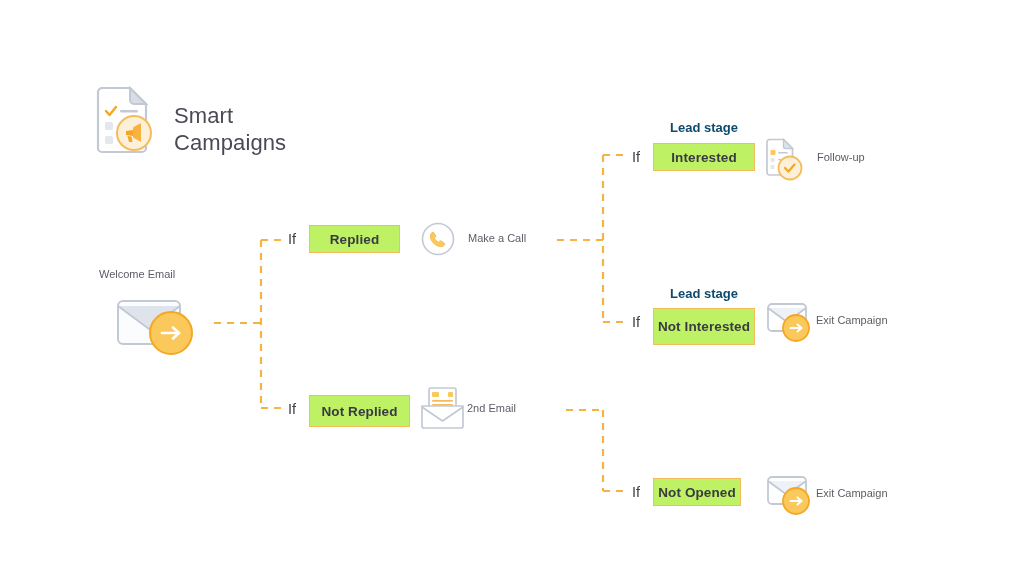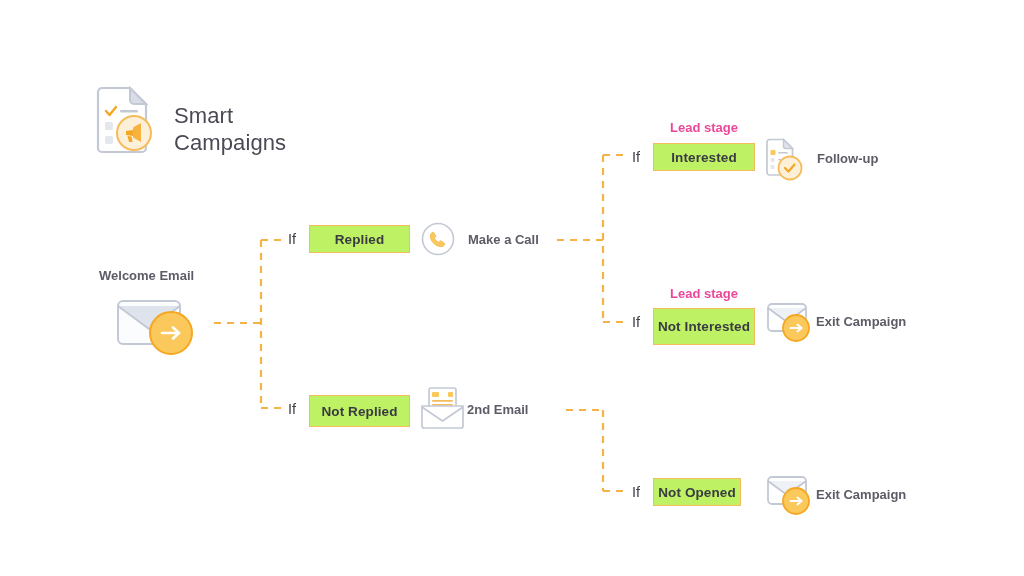--- a/index.html
+++ b/index.html
@@ -15,28 +15,28 @@
   
   .header{position:absolute;left:94px;top:86px;display:flex;align-items:flex-end;gap:18px;}
   .header-icon{width:62px;height:70px;position:relative;}
   .header-title{
     font-size:22px;line-height:27px;color:#4a4a55;font-weight:400;
     letter-spacing:.1px;white-space:pre-line;
   }
 
   
   .node-label{
-    position:absolute;font-size:13px;color:#5c5c66;font-weight:700;
+    position:absolute;font-size:11px;color:#5c5c66;font-weight:400;
     white-space:nowrap;
   }
   .if-label{
     position:absolute;font-size:14.5px;color:#3f3f48;font-weight:400;
   }
   .stage-label{
-    position:absolute;font-size:13px;color:#ec4899;font-weight:700;
+    position:absolute;font-size:13px;color:#0c4a6e;font-weight:700;
     white-space:nowrap;text-align:center;
   }
   .pill{
     position:absolute;box-sizing:border-box;
     background:#bef264;border:1.5px solid #f5bc5c;
     display:flex;align-items:center;justify-content:center;
     font-size:13.5px;font-weight:700;color:#3a3a42;
     letter-spacing:.1px;
   }
   .icon-wrap{position:absolute;}
@@ -95,21 +95,21 @@
     <path d="M2 11 l31 23 31 -23" fill="#dfe4ec" stroke="#c3c9d4" stroke-width="2" stroke-linejoin="round"></path>
     <circle cx="55" cy="38" r="21" fill="#fbc95b" stroke="#f5a623" stroke-width="2"></circle>
     <g stroke="#ffffff" stroke-width="2.6" fill="none" stroke-linecap="round" stroke-linejoin="round">
       <path d="M46 38 h17"></path>
         <path d="M57 32.5 l6 5.5 -6 5.5"></path>
     </g>
   </svg>
 </div>
 
 <div class="if-label" style="left:288px;top:231px;">If</div>
-<div class="pill" style="left:309px;top:225px;width:101px;height:28px;">Replied</div>
+<div class="pill" style="left:309px;top:225px;width:91px;height:28px;">Replied</div>
 <div class="icon-wrap" style="left:421px;top:222px;">
   <svg width="34" height="34" viewBox="0 0 34 34">
     <circle cx="17" cy="17" r="15.5" fill="#ffffff" stroke="#c3c9d4" stroke-width="1.6"></circle>
     <path d="M12 10.5 c-1.6 0 -2.6 1.4 -2.6 3.3 0 5.6 5.2 10.8 10.8 10.8 1.9 0 3.3 -1 3.3 -2.6 0 -.6 -.3 -1 -.9 -1.4 l-2.4 -1.5 c-.7 -.4 -1.3 -.3 -1.8 .3 l-.8 1 c-1.6 -.8 -3.5 -2.7 -4.3 -4.3 l1 -.8 c.6 -.5 .7 -1.1 .3 -1.8 l-1.5 -2.4 c-.4 -.6 -.8 -.9 -1.4 -.9 z" fill="#fbc95b" stroke="#f5bc5c" stroke-width="1"></path>
   </svg>
 </div>
 <div class="node-label" style="left:468px;top:232px;">Make a Call</div>
 
 <div class="if-label" style="left:288px;top:401px;">If</div>
 <div class="pill" style="left:309px;top:395px;width:101px;height:32px;">Not Replied</div>

